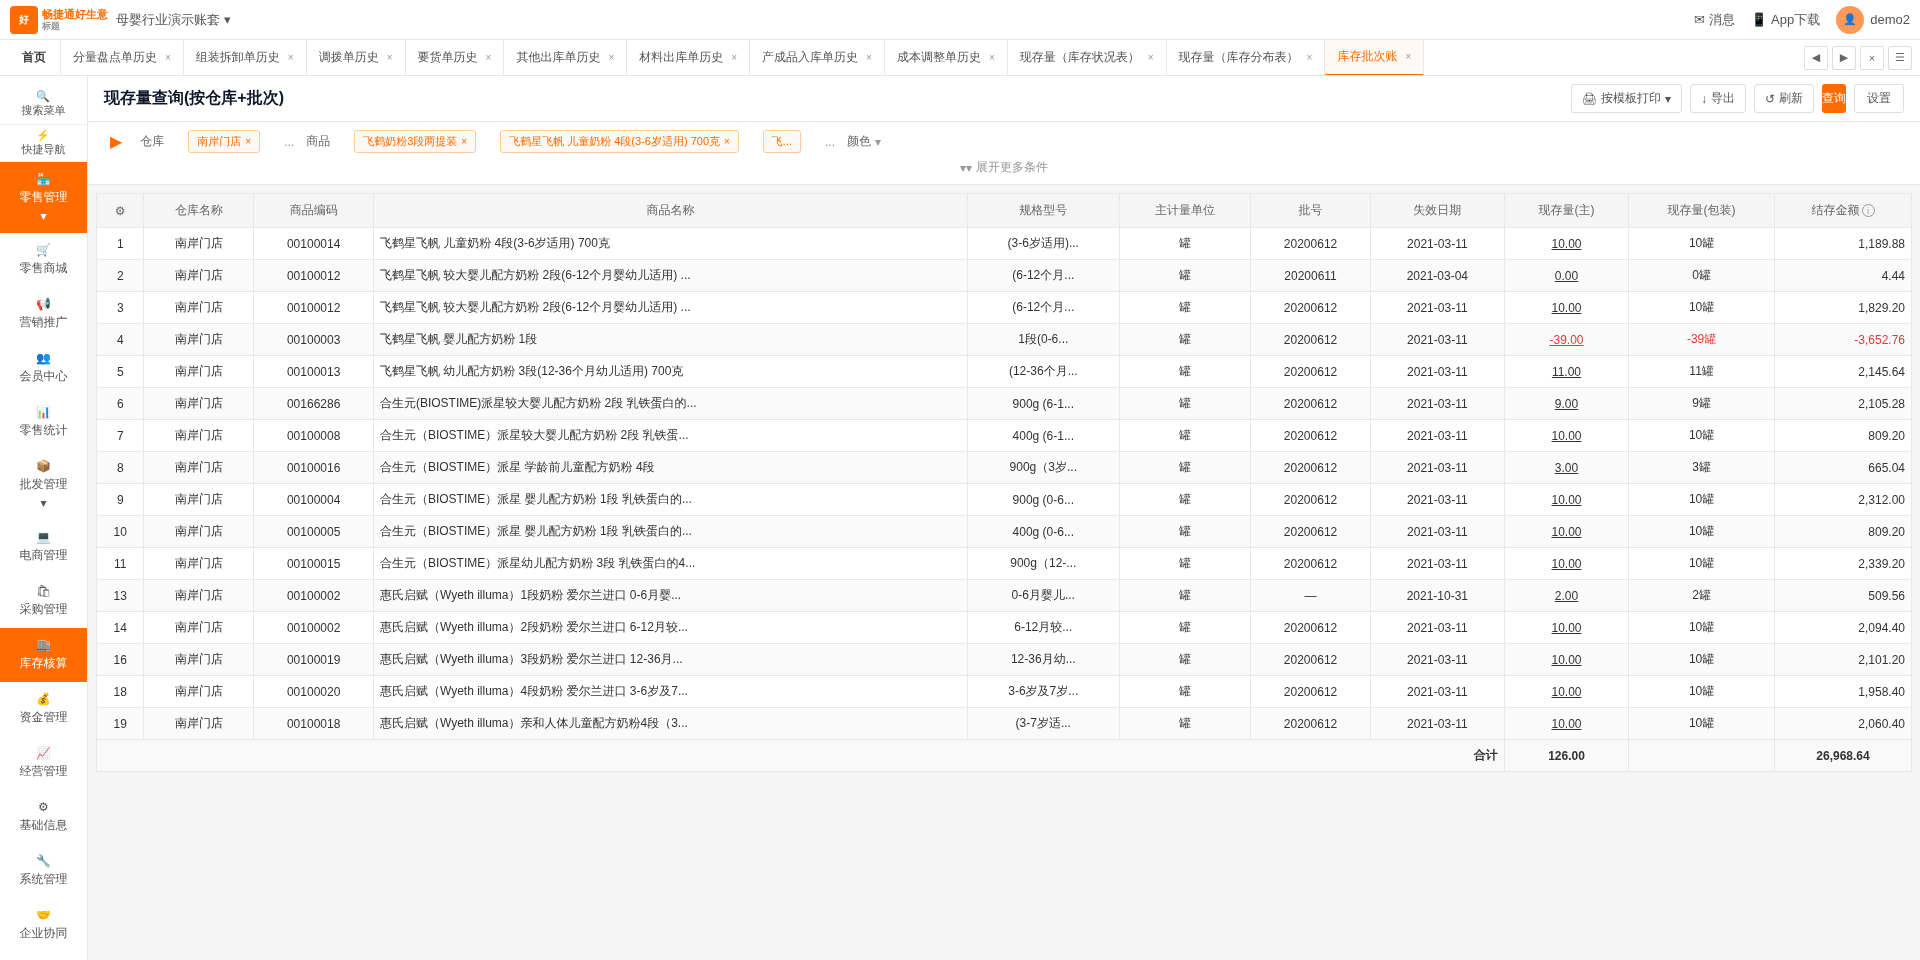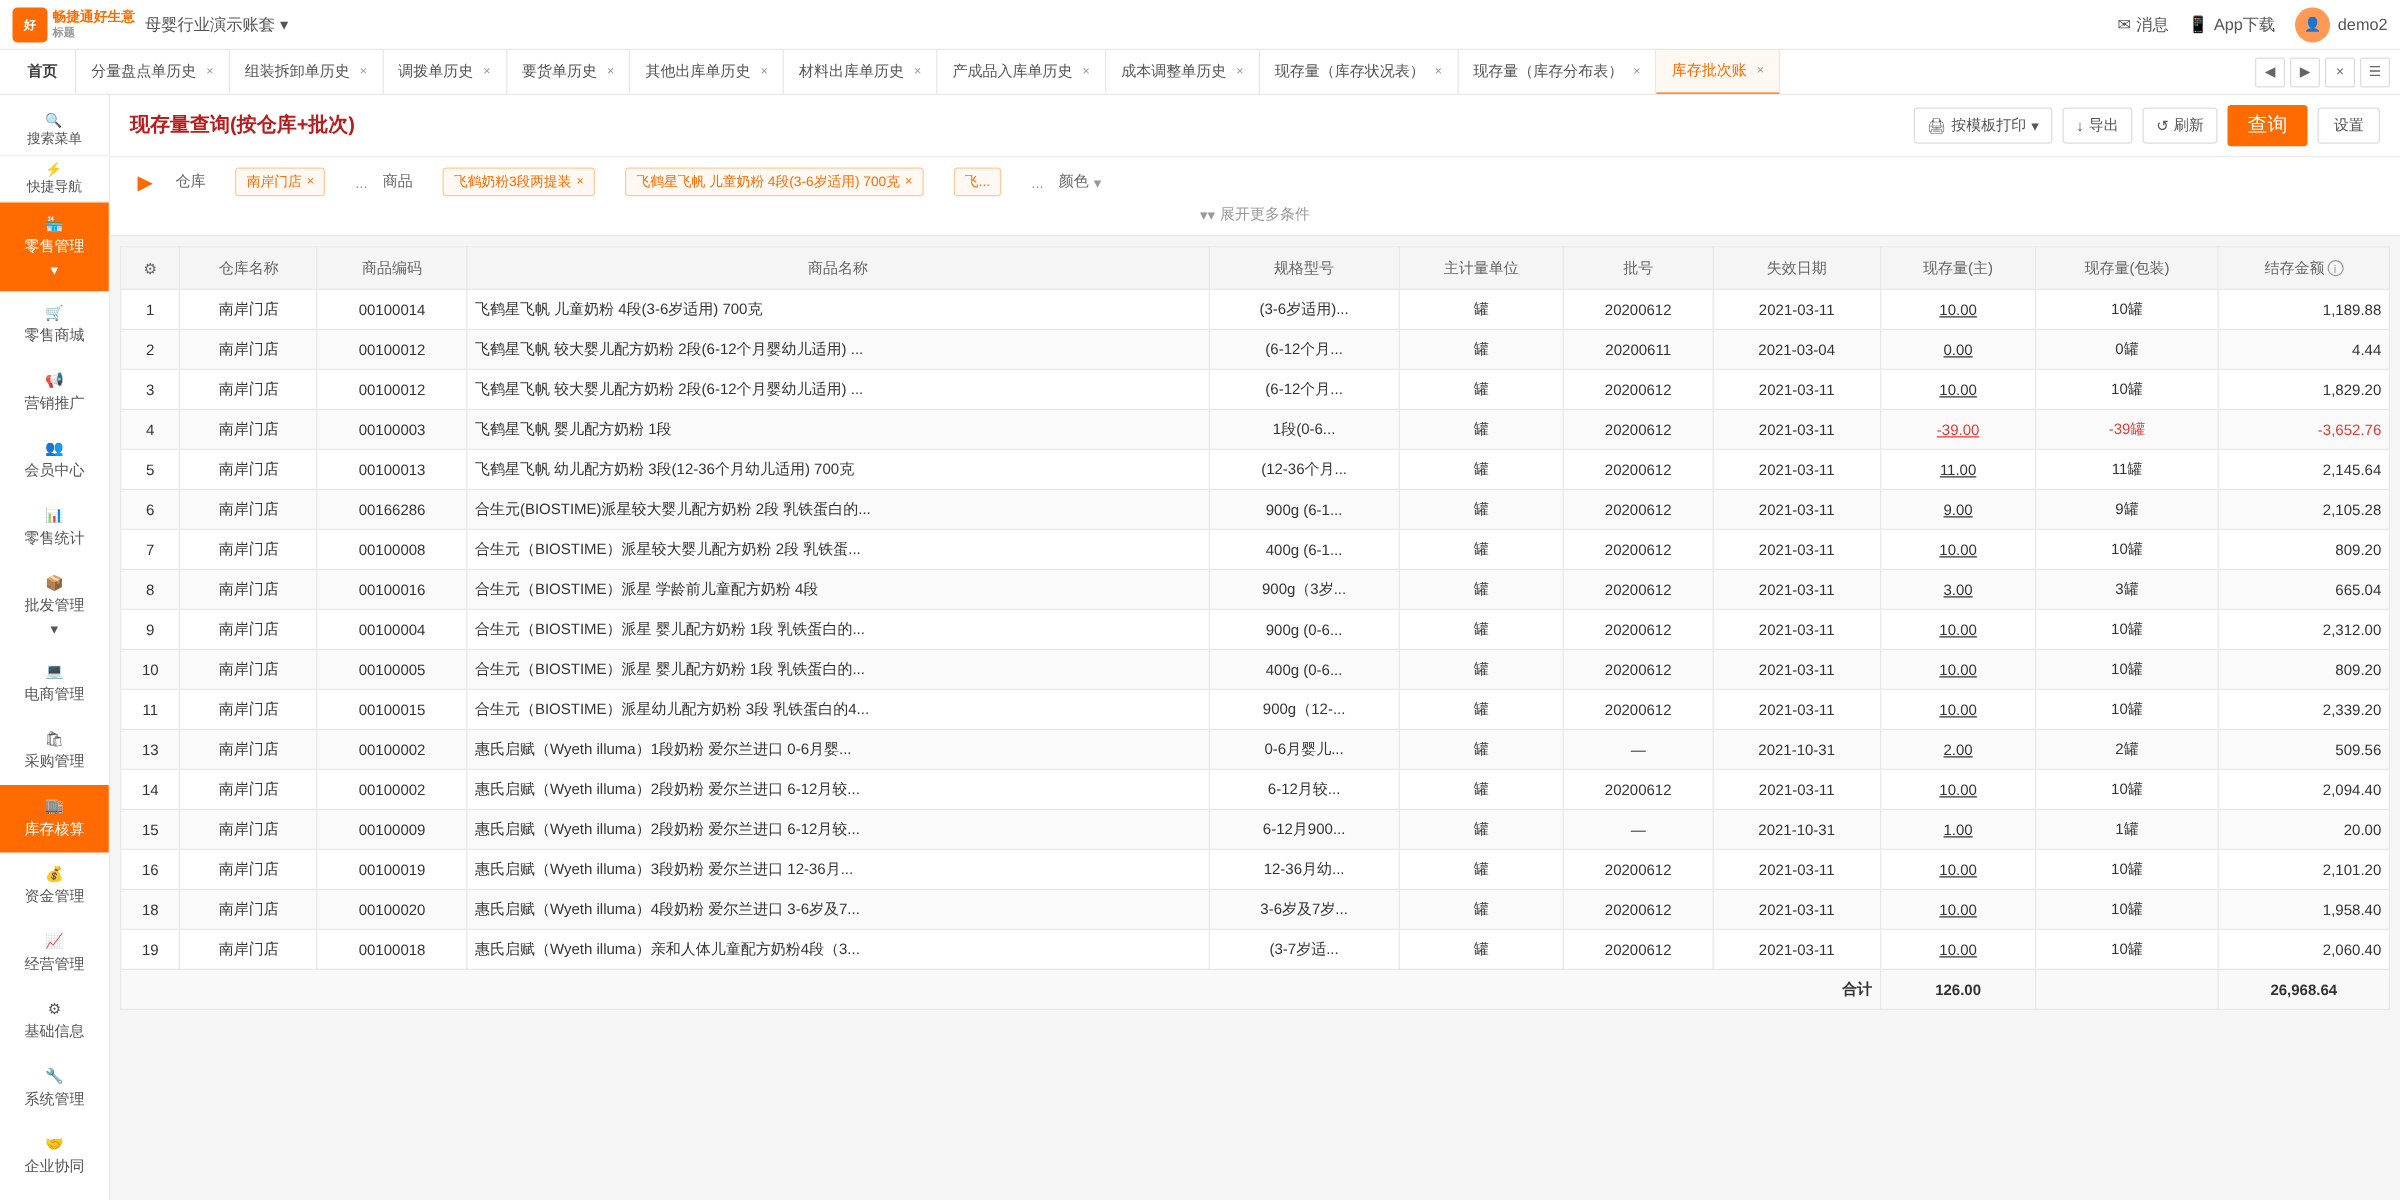--- a/index.html
+++ b/index.html
@@ -196,21 +196,21 @@
       background: #fff;
       padding: 8px 16px;
       display: flex;
       align-items: center;
       justify-content: space-between;
       border-bottom: 1px solid #e8e8e8;
     }
     .page-title {
       font-size: 16px;
       font-weight: bold;
-      color: #b91c1c;
+      color: #0f172a;
     }
     .page-actions {
       display: flex;
       align-items: center;
       gap: 8px;
     }
     .btn-action {
       display: flex;
       align-items: center;
       gap: 4px;
@@ -219,24 +219,24 @@
       border-radius: 3px;
       cursor: pointer;
       font-size: 12px;
       background: #fff;
       color: #555;
     }
     .btn-primary {
       background: #ff6b00;
       color: white;
       border: none;
-      padding: 6px 16px;
+      padding: 6px 0;
       border-radius: 3px;
       cursor: pointer;
-      font-size: 16px;
+      font-size: 12px;
     }
     .btn-setting {
       background: #fff;
       color: #555;
       border: 1px solid #ddd;
       padding: 5px 12px;
       border-radius: 3px;
       cursor: pointer;
       font-size: 12px;
     }
@@ -734,33 +734,20 @@
       <td class="text-left">惠氏启赋（Wyeth illuma）2段奶粉 爱尔兰进口 6-12月较...</td>
       <td>6-12月较...</td>
       <td>罐</td>
       <td>20200612</td>
       <td>2021-03-11</td>
       <td class="underline">10.00</td>
       <td class="">10罐</td>
       <td class="text-right ">2,094.40</td>
     </tr>
             <tr>
-      <td>15</td>
-      <td>南岸门店</td>
-      <td>00100009</td>
-      <td class="text-left">惠氏启赋（Wyeth illuma）2段奶粉 爱尔兰进口 6-12月较...</td>
-      <td>6-12月900...</td>
-      <td>罐</td>
-      <td>—</td>
-      <td>2021-10-31</td>
-      <td class="underline">1.00</td>
-      <td class="">1罐</td>
-      <td class="text-right ">20.00</td>
-    </tr>
-            <tr>
       <td>16</td>
       <td>南岸门店</td>
       <td>00100019</td>
       <td class="text-left">惠氏启赋（Wyeth illuma）3段奶粉 爱尔兰进口 12-36月...</td>
       <td>12-36月幼...</td>
       <td>罐</td>
       <td>20200612</td>
       <td>2021-03-11</td>
       <td class="underline">10.00</td>
       <td class="">10罐</td>

